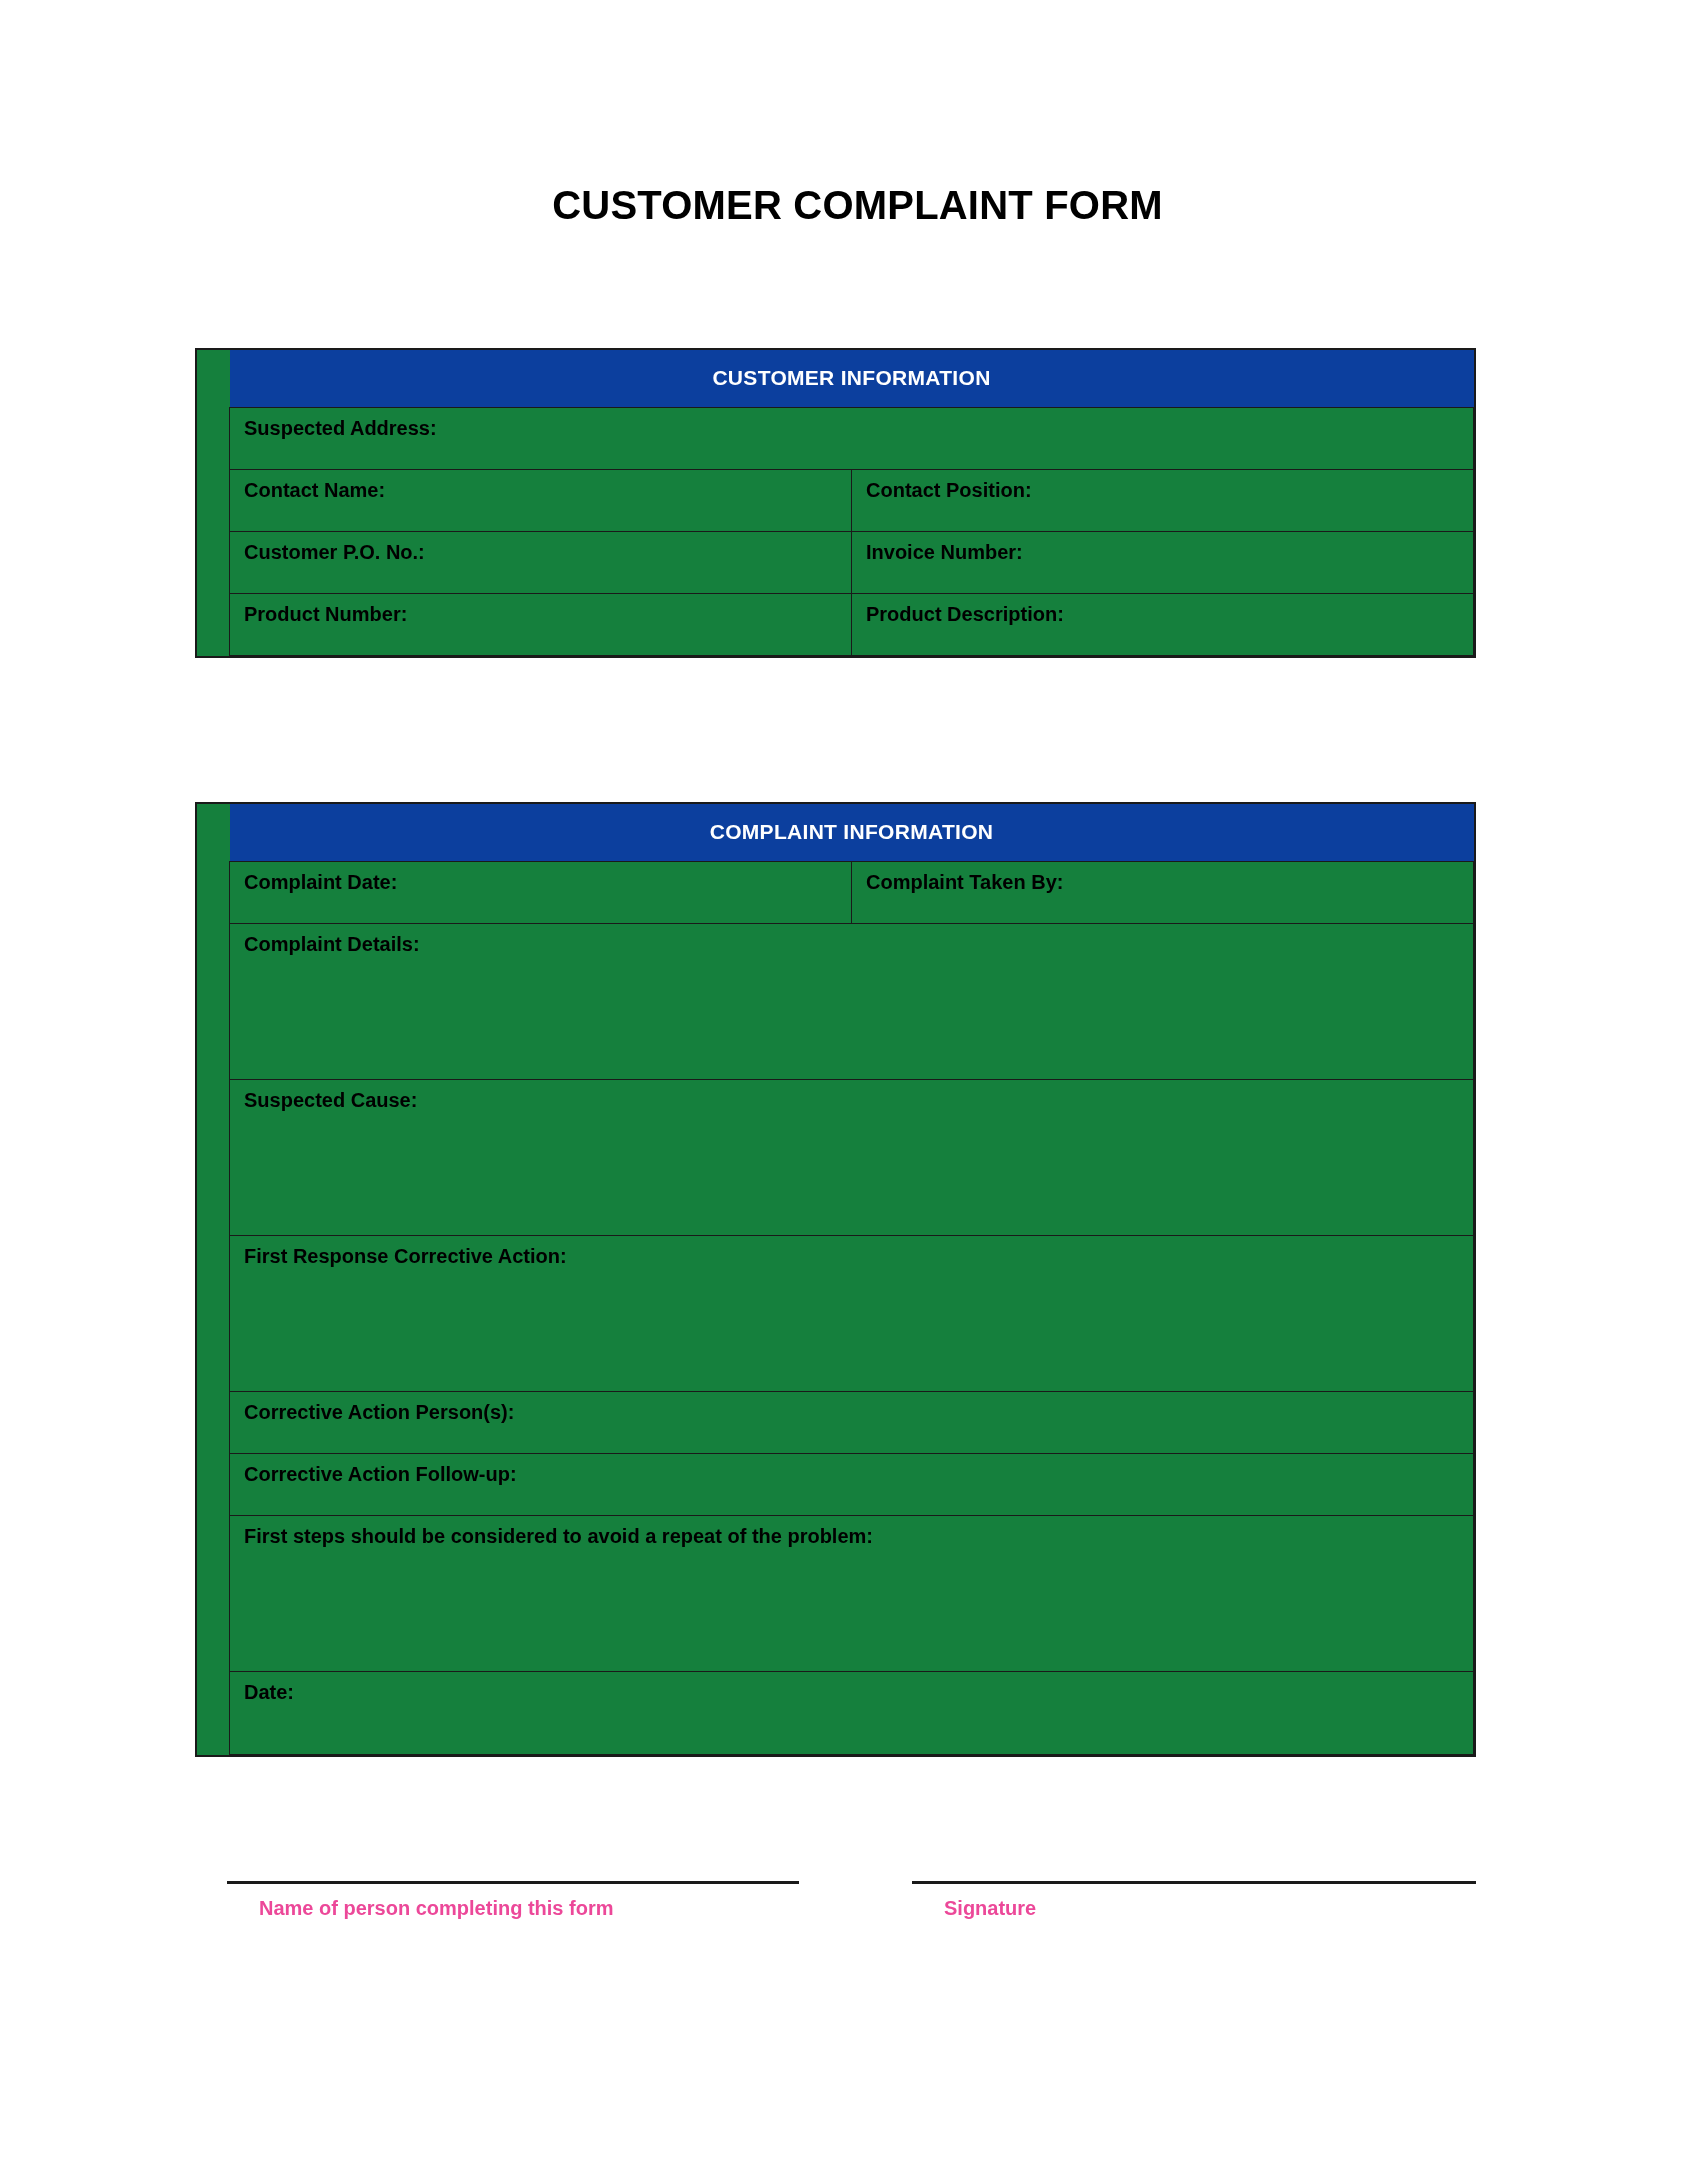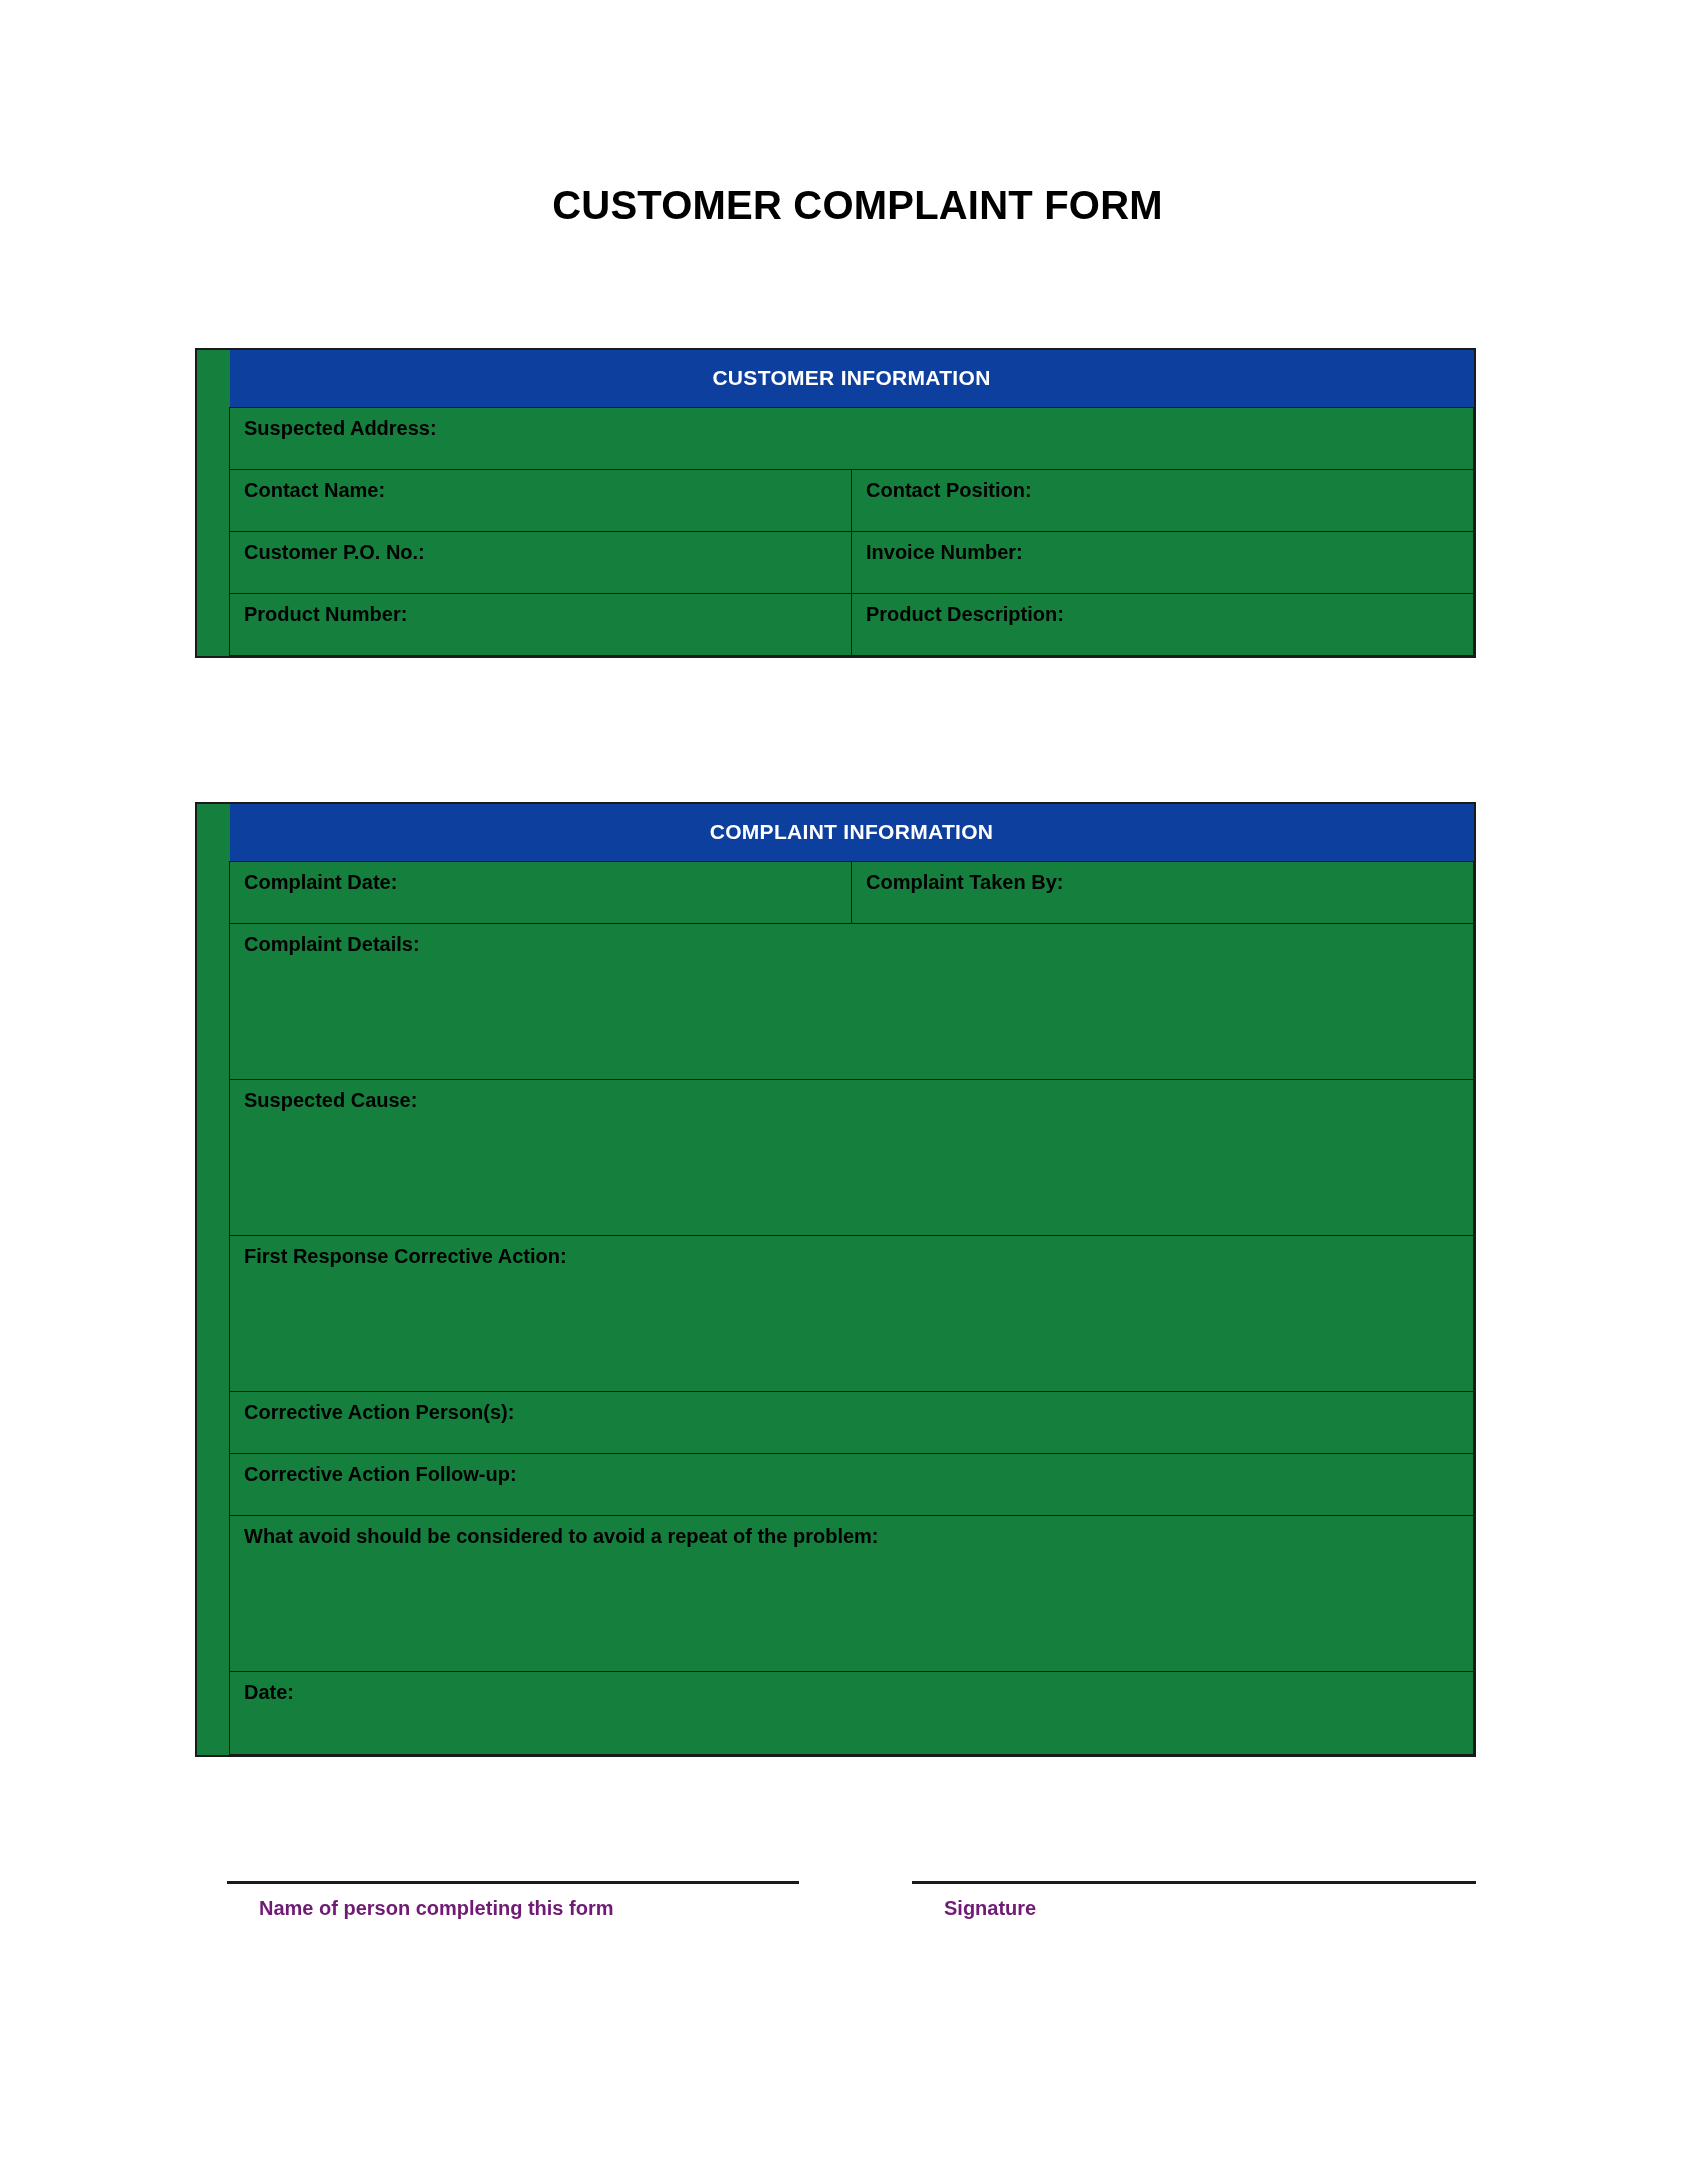--- a/index.html
+++ b/index.html
@@ -103,21 +103,21 @@
   .sig-block.right { left: 685px; width: 596px; }
   .sig-line {
     height: 0;
     border-top: 3px solid #1a1a1a;
     width: 100%;
   }
   .sig-label {
     margin-top: 13px;
     font-size: 20px;
     font-weight: bold;
-    color: #701a75;
+    color: #ec4899;
     white-space: nowrap;
   }
 </style>
 </head>
 <body>
 
 <div class="page">
 
   <div class="form-title">CUSTOMER COMPLAINT FORM</div>
 
@@ -165,21 +165,21 @@
         <tr>
           <td class="field r-tall" colspan="2">First Response Corrective Action:</td>
         </tr>
         <tr>
           <td class="field r-std" colspan="2">Corrective Action Person(s):</td>
         </tr>
         <tr>
           <td class="field r-std" colspan="2">Corrective Action Follow-up:</td>
         </tr>
         <tr>
-          <td class="field r-tall" colspan="2">What avoid should be considered to avoid a repeat of the problem:</td>
+          <td class="field r-tall" colspan="2">First steps should be considered to avoid a repeat of the problem:</td>
         </tr>
         <tr>
           <td class="field r-last" colspan="2">Date:</td>
         </tr>
       </tbody>
     </table>
   </div>
 
   <div class="sig-area">
     <div class="sig-block left">

